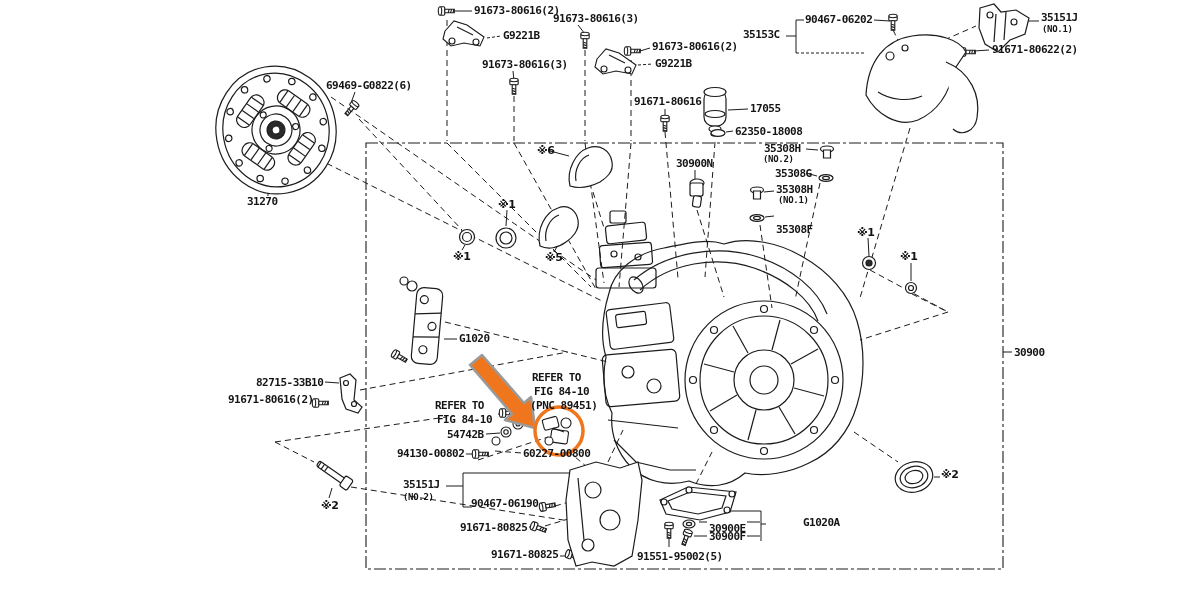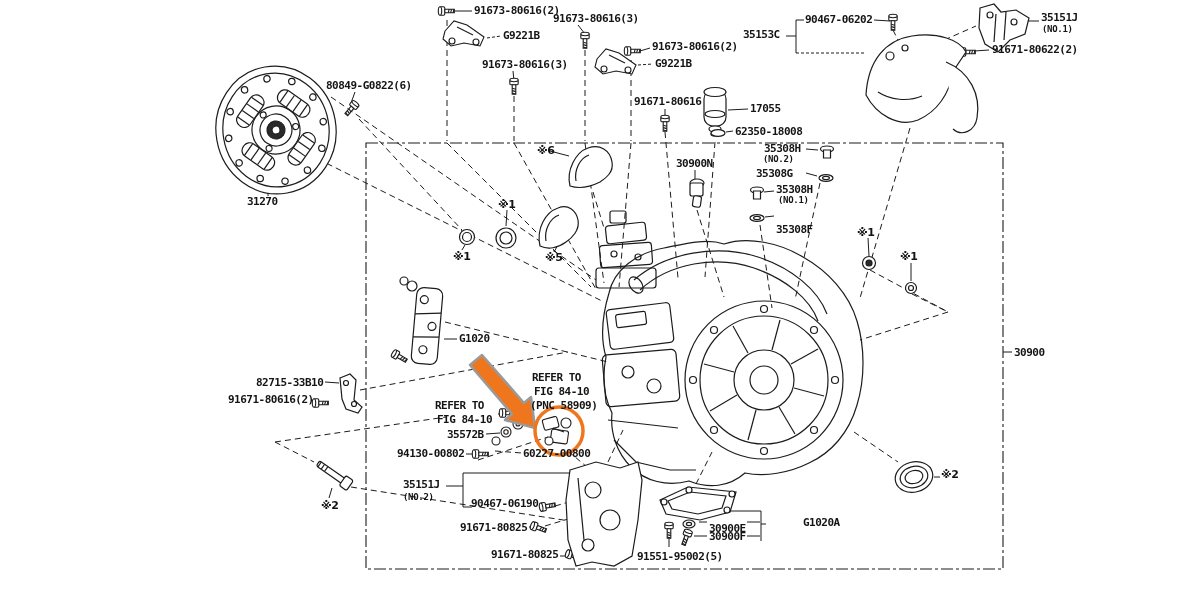--- a/index.html
+++ b/index.html
@@ -403,43 +403,43 @@
   <div class="lbl" style="left:604px;top:41px">91673-80616(2)</div>
   <div class="lbl" style="left:607px;top:58px">G9221B</div>
   <div class="lbl" style="left:586px;top:96px">91671-80616</div>
   <div class="lbl" style="left:702px;top:103px">17055</div>
   <div class="lbl" style="left:687px;top:126px">62350-18008</div>
   <div class="lbl" style="left:695px;top:29px">35153C</div>
   <div class="lbl" style="left:757px;top:14px">90467-06202</div>
   <div class="lbl" style="left:993px;top:12px">35151J</div>
   <div class="lbl sub" style="left:994px;top:25px">(NO.1)</div>
   <div class="lbl" style="left:944px;top:44px">91671-80622(2)</div>
-  <div class="lbl" style="left:278px;top:80px">80849-G0822(6)</div>
+  <div class="lbl" style="left:278px;top:80px">69469-G0822(6)</div>
   <div class="lbl" style="left:199px;top:196px">31270</div>
   <div class="lbl" style="left:716px;top:143px">35308H</div>
   <div class="lbl sub" style="left:715px;top:155px">(NO.2)</div>
-  <div class="lbl" style="left:708px;top:168px">35308G</div>
+  <div class="lbl" style="left:727px;top:168px">35308G</div>
   <div class="lbl" style="left:728px;top:184px">35308H</div>
   <div class="lbl sub" style="left:730px;top:196px">(NO.1)</div>
   <div class="lbl" style="left:728px;top:224px">35308F</div>
   <div class="lbl" style="left:628px;top:158px">30900N</div>
   <div class="lbl mark" style="left:489px;top:145px">※6</div>
   <div class="lbl mark" style="left:450px;top:199px">※1</div>
   <div class="lbl mark" style="left:405px;top:251px">※1</div>
   <div class="lbl mark" style="left:497px;top:252px">※5</div>
   <div class="lbl" style="left:411px;top:333px">G1020</div>
   <div class="lbl" style="left:208px;top:377px">82715-33B10</div>
   <div class="lbl" style="left:180px;top:394px">91671-80616(2)</div>
   <div class="lbl mark" style="left:273px;top:500px">※2</div>
   <div class="lbl" style="left:484px;top:372px">REFER TO</div>
   <div class="lbl" style="left:486px;top:386px">FIG 84-10</div>
-  <div class="lbl" style="left:482px;top:400px">(PNC 58909)</div>
+  <div class="lbl" style="left:482px;top:400px">(PNC 89451)</div>
   <div class="lbl" style="left:387px;top:400px">REFER TO</div>
   <div class="lbl" style="left:389px;top:414px">FIG 84-10</div>
-  <div class="lbl" style="left:399px;top:429px">35572B</div>
+  <div class="lbl" style="left:399px;top:429px">54742B</div>
   <div class="lbl" style="left:349px;top:448px">94130-00802</div>
   <div class="lbl" style="left:475px;top:448px">60227-00800</div>
   <div class="lbl" style="left:355px;top:479px">35151J</div>
   <div class="lbl sub" style="left:355px;top:493px">(NO.2)</div>
   <div class="lbl" style="left:423px;top:498px">90467-06190</div>
   <div class="lbl" style="left:412px;top:522px">91671-80825</div>
   <div class="lbl" style="left:443px;top:549px">91671-80825</div>
   <div class="lbl" style="left:589px;top:551px">91551-95002(5)</div>
   <div class="lbl" style="left:661px;top:523px">30900E</div>
   <div class="lbl" style="left:755px;top:517px">G1020A</div>

